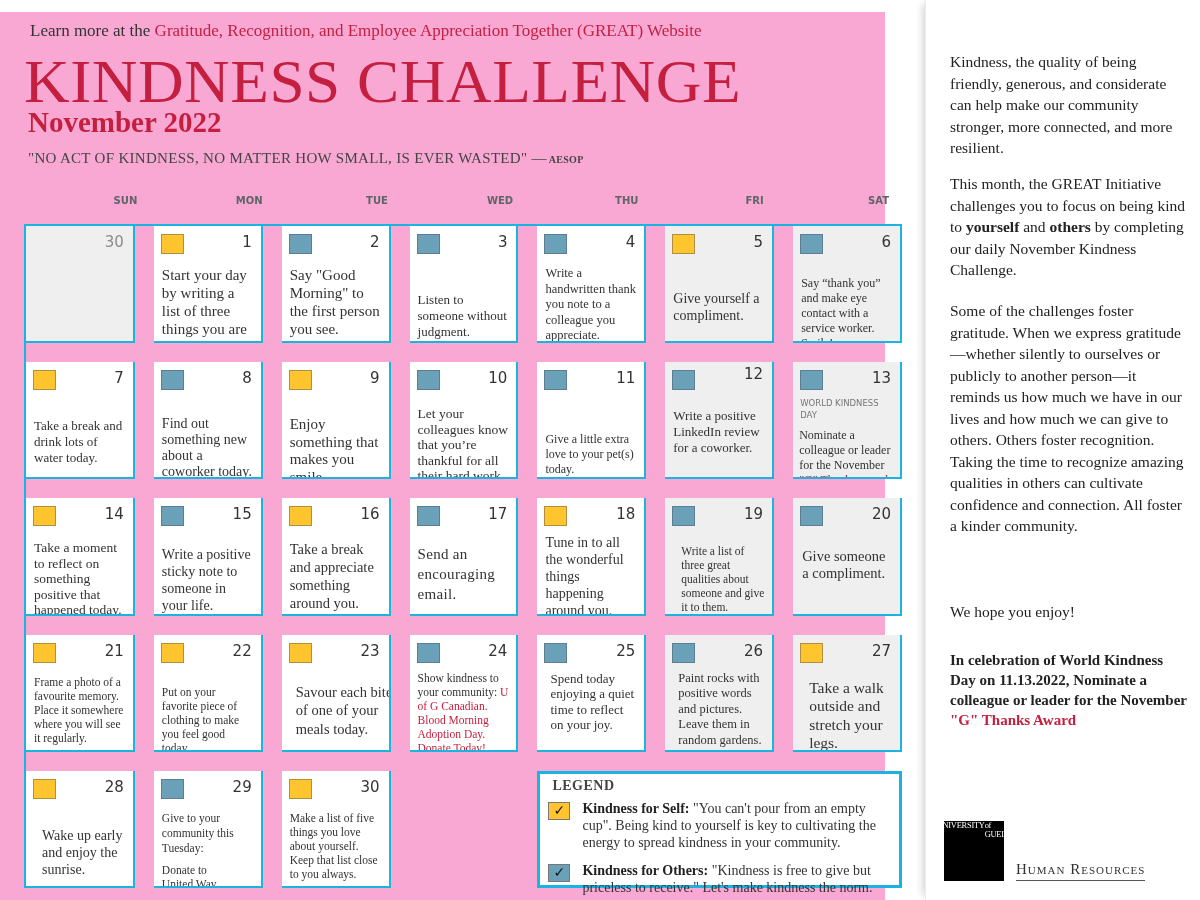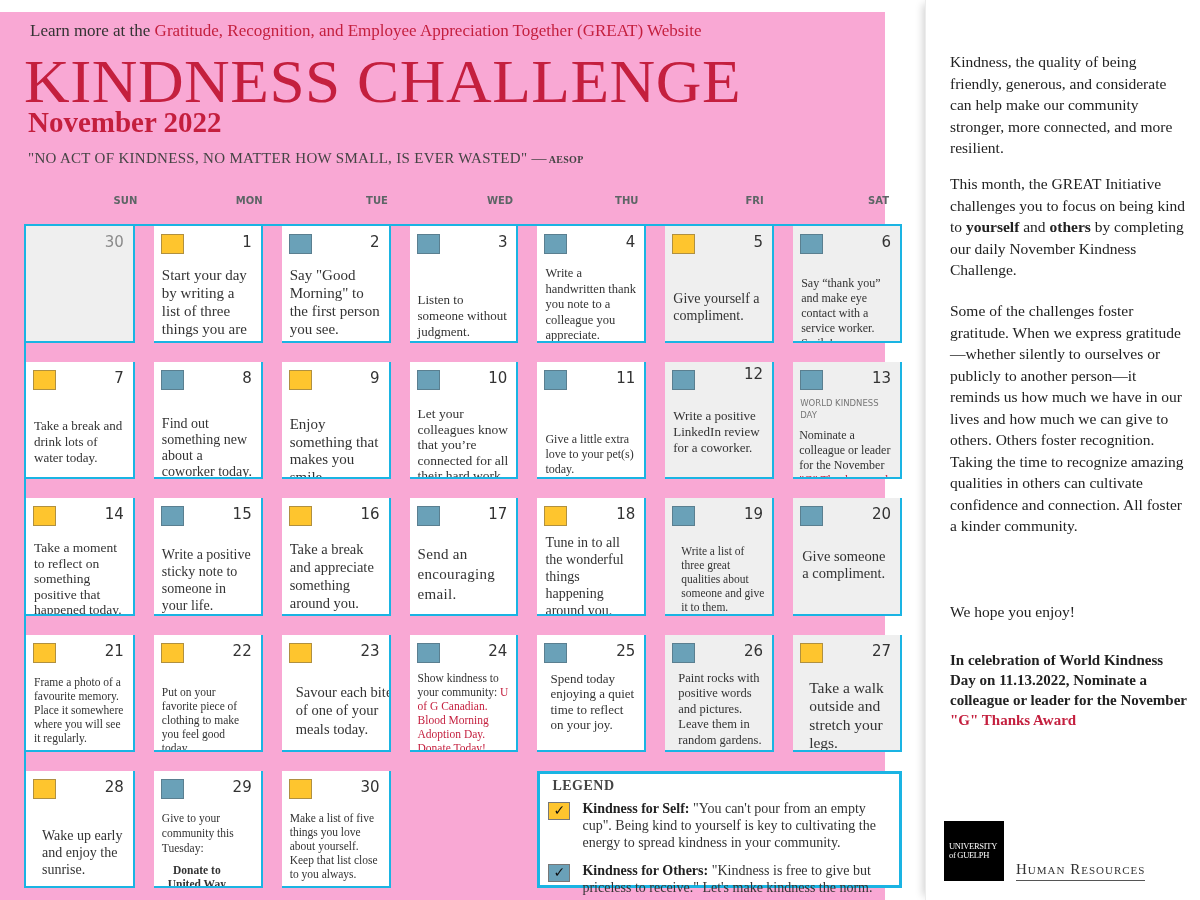--- a/index.html
+++ b/index.html
@@ -33,36 +33,36 @@
   .cell.weekend { background: #efefef; }
   .cell .num { position: absolute; right: 9px; top: 7px; font-family: "DejaVu Sans", sans-serif; font-size: 15px; color: #333; }
   .cell.other-month .num { color: #8a8a8a; }
   .cell .swatch { position: absolute; left: 7px; top: 8px; width: 23px; height: 20px; border: 1px solid #8a8a8a; }
   .swatch.self { background: #fec52e; border-color: #b09040; }
   .swatch.others { background: #6aa1b8; border-color: #5a7f90; }
   .cell .text { position: absolute; left: 8px; right: 6px; top: 40px; font-size: 13px; line-height: 16px; color: #333; }
   .cell .text.lg { font-size: 15px; line-height: 18px; }
   .cell .text.sm { font-size: 12px; line-height: 15px; }
   .red { color: #c41f3e; }
-  .redbold { color: #c41f3e; font-weight: bold; text-align: center; }
+  .redbold { color: #c41f3e; font-weight: normal; }
   .wkd-label { position: absolute; left: 7px; top: 35px; font-family: "DejaVu Sans", sans-serif; font-size: 8.5px; line-height: 12px; color: #777; }
 
   .legend-cell { grid-column: 5 / span 3; border: 3px solid #1ab4e3; margin: 0; background: #fff; position: relative; }
   .legend-title { position: absolute; left: 12px; top: 4px; font-size: 14px; font-weight: bold; color: #444; letter-spacing: 0.5px; }
   .legend-item { position: absolute; left: 8px; right: 8px; display: flex; }
   .legend-check { width: 22px; height: 18px; border: 1px solid #777; display: flex; align-items: center; justify-content: center; font-size: 14px; color: #111; flex: none; margin-top: 2px; }
   .legend-check.self { background: #fec52e; }
   .legend-check.others { background: #6aa1b8; }
   .legend-text { margin-left: 12px; font-size: 14px; line-height: 17px; color: #333; }
   .legend-text b { color: #222; }
 
   .side-p { position: absolute; left: 24px; width: 240px; font-size: 15.5px; line-height: 21.5px; color: #222; }
   .side-bold { position: absolute; left: 24px; top: 650px; width: 240px; font-size: 15px; line-height: 20px; font-weight: bold; color: #222; }
 
-  .uog-logo { position: absolute; left: 18px; top: 821px; width: 60px; height: 60px; background: #000; color: #fff; display: flex; flex-direction: column; justify-content: center; padding-left: 5px; font-size: 8.5px; line-height: 9px; letter-spacing: -0.3px; }
+  .uog-logo { position: absolute; left: 18px; top: 821px; width: 60px; height: 60px; background: #000; color: #fff; display: flex; flex-direction: row; justify-content: center; padding-left: 5px; font-size: 8.5px; line-height: 9px; letter-spacing: -0.3px; }
   .hr-label { position: absolute; left: 90px; top: 861px; font-size: 15px; color: #333; letter-spacing: 1px; font-variant: small-caps; border-bottom: 1px solid #555; padding-bottom: 2px; white-space: nowrap; }
 </style>
 </head>
 <body>
 
 <div class="main">
   <div class="learn-more">
     <span>Learn more at the </span><span class="link">Gratitude, Recognition, and Employee Appreciation Together (GREAT) Website</span>
   </div>
   <div class="title">KINDNESS CHALLENGE</div>
@@ -128,21 +128,21 @@
       <div class="text" style="top:54px;font-size:14px;line-height:16px">Find out something new about a coworker today.</div>
     </div>
     <div class="cell">
       <span class="swatch self"></span>
       <span class="num">9</span>
       <div class="text lg" style="top:54px;font-size:15px;line-height:17.5px">Enjoy something that makes you smile.</div>
     </div>
     <div class="cell">
       <span class="swatch others"></span>
       <span class="num">10</span>
-      <div class="text" style="top:44px;font-size:13.5px;line-height:15.5px">Let your colleagues know that you’re connected for all their hard work.</div>
+      <div class="text" style="top:44px;font-size:13.5px;line-height:15.5px">Let your colleagues know that you’re thankful for all their hard work.</div>
     </div>
     <div class="cell">
       <span class="swatch others"></span>
       <span class="num">11</span>
       <div class="text sm" style="top:70px">Give a little extra love to your pet(s) today.</div>
     </div>
     <div class="cell weekend">
       <span class="swatch others"></span>
       <span class="num" style="top:3px">12</span>
       <div class="text" style="top:46px">Write a positive LinkedIn review for a coworker.</div>

